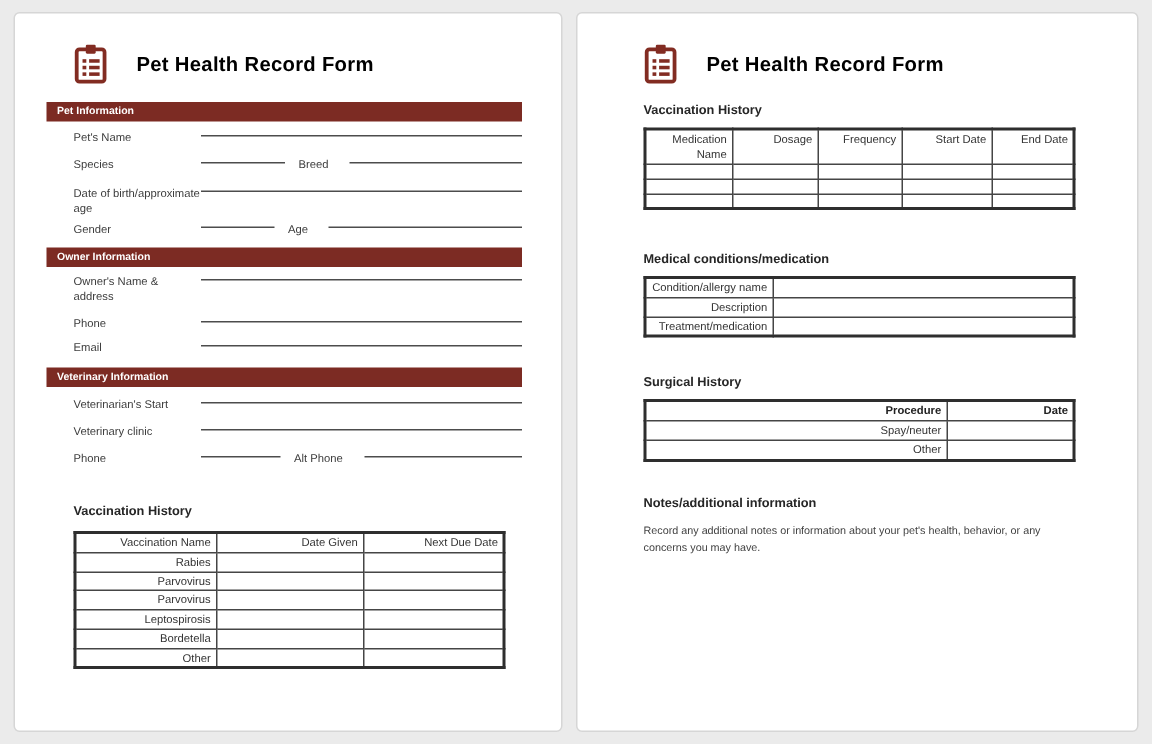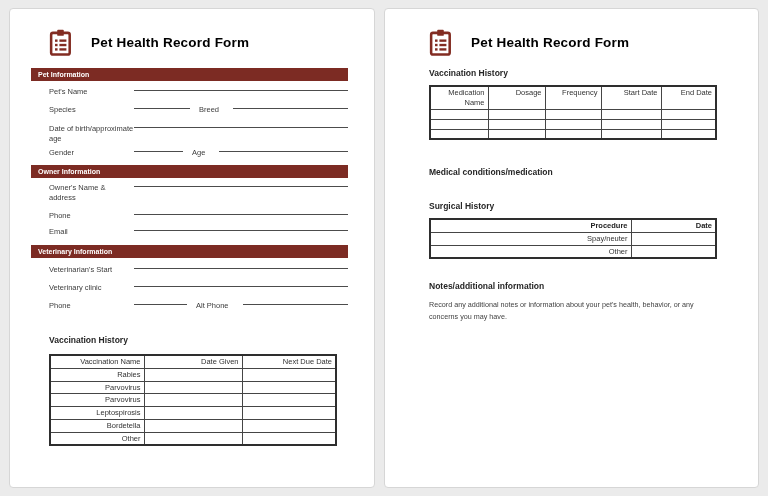--- a/index.html
+++ b/index.html
@@ -250,20 +250,40 @@
           <td></td>
       <td></td>
           <td></td>
       <td></td>
     </tr>
   </tbody>
     </table>
 
   <div class="sub-heading h-med">Medical conditions/medication</div>
 
+  <table class="grid" id="cond-table">
+    <colgroup>
+        <col style="width:85px">
+        <col style="width:201px">
+      </colgroup>
+    <tbody>
+        <tr>
+      <td class="wrapcell">Condition/allergy name</td>
+      <td></td>
+    </tr>
+    <tr>
+      <td>Description</td>
+      <td></td>
+    </tr>
+    <tr>
+      <td>Treatment/medication</td>
+      <td></td>
+    </tr>
+  </tbody>
+    </table>
 
   <div class="sub-heading h-surg">Surgical History</div>
 
   <table class="grid" id="surg-table">
     <colgroup>
         <col style="width:201px">
         <col style="width:85px">
       </colgroup>
     <tbody>
         <tr>

